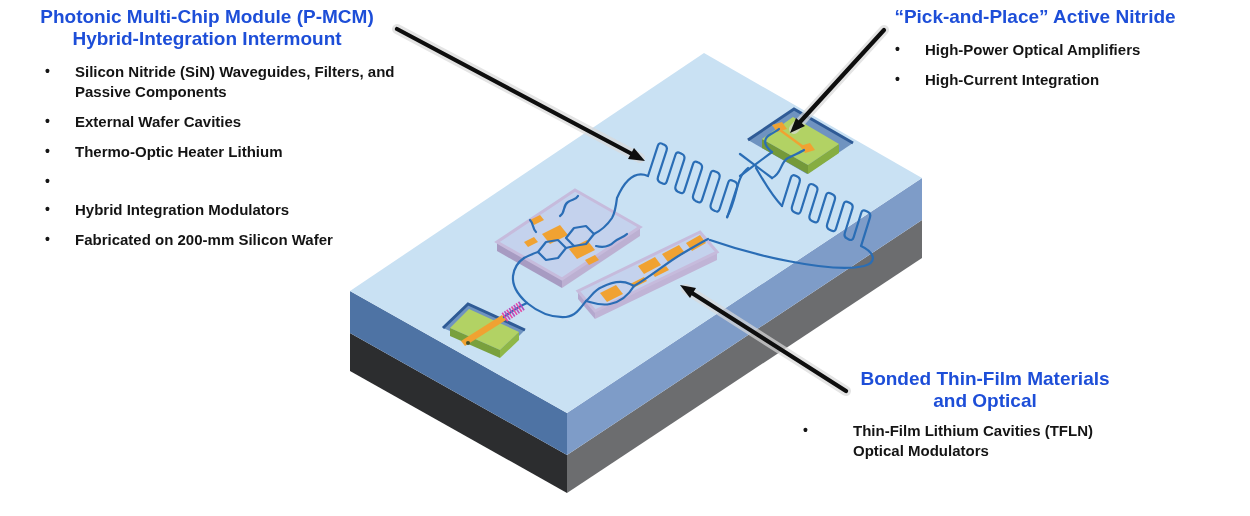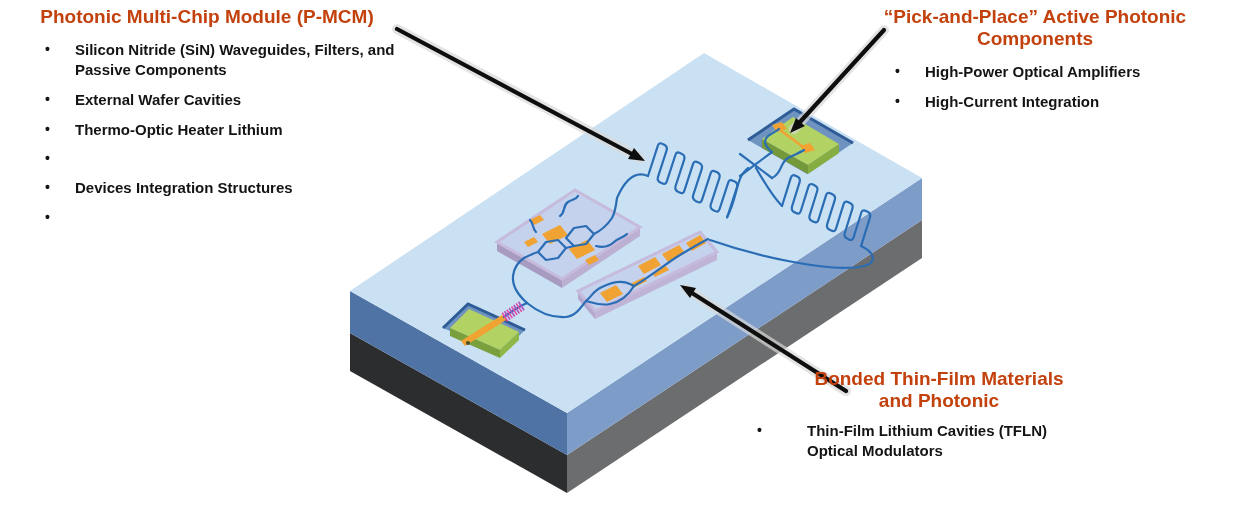--- a/index.html
+++ b/index.html
@@ -2,31 +2,31 @@
 <html><head>
 <meta charset="utf-8">
 <style>
   html,body{margin:0;padding:0}
   body{
     width:1250px;height:516px;position:relative;overflow:hidden;
     background:#ffffff;font-family:"Liberation Sans",sans-serif;
   }
   #diagram-svg{position:absolute;left:0;top:0}
   .callout{position:absolute;color:#1a1a1a}
-  .c-title{font-weight:bold;font-size:19px;line-height:1.17;color:#c2410c;text-align:center}
+  .c-title{font-weight:bold;font-size:19px;line-height:1.17;color:#1d4ed8;text-align:center}
   .c-title span{display:block}
   .blist{margin-top:12px}
   .brow{display:flex;margin-bottom:10px;font-weight:bold;font-size:15px;line-height:1.32;color:#141414}
   .mk{flex:0 0 auto;font-size:14px}
   .bt{flex:1 1 auto}
   .cl-left{left:18px;top:6px;width:378px}
   .cl-left .mk{margin-left:27px;width:30px}
   .cl-right{left:860px;top:6px;width:350px}
   .cl-right .mk{margin-left:35px;width:30px}
-  .cl-bonded{left:749px;top:368px;width:380px}
+  .cl-bonded{left:795px;top:368px;width:380px}
   .cl-bonded .mk{margin-left:8px;width:50px}
   .cl-bonded .bt{max-width:285px}
 </style>
 </head>
 <body>
 
 <svg id="diagram-svg" width="1250" height="516" viewBox="0 0 1250 516">
 
   <g>
     <polygon points="350,333 567,455 567,493 350,371" fill="#2c2d2f"></polygon>
@@ -136,68 +136,69 @@
       <polygon stroke="none" points="790,133 796,118 805,126"></polygon>
       <path d="M846,391 L692,293" fill="none"></path>
       <polygon stroke="none" points="680,285 696,288 690,298"></polygon>
     </g>
   </g>
 </svg>
 
 <div class="callout cl-left">
   <div class="c-title">
     <span>Photonic Multi-Chip Module (P-MCM)</span>
+    <span>Hybrid-Integration Intermount</span>
   </div>
   <div class="blist">
     <div class="brow">
       <span class="mk">•</span>
       <span class="bt">Silicon Nitride (SiN) Waveguides, Filters, and Passive Components</span>
     </div>
     <div class="brow">
       <span class="mk">•</span>
       <span class="bt">External Wafer Cavities</span>
     </div>
     <div class="brow">
       <span class="mk">•</span>
       <span class="bt">Thermo-Optic Heater Lithium</span>
     </div>
     <div class="brow">
       <span class="mk">•</span>
     </div>
     <div class="brow">
       <span class="mk">•</span>
-      <span class="bt">Devices Integration Structures</span>
-    </div>
-    <div class="brow">
-      <span class="mk">•</span>
+      <span class="bt">Hybrid Integration Modulators</span>
+    </div>
+    <div class="brow">
+      <span class="mk">•</span>
+      <span class="bt">Fabricated on 200-mm Silicon Wafer</span>
     </div>
   </div>
 </div>
 
 <div class="callout cl-right">
   <div class="c-title">
-    <span>“Pick-and-Place” Active Photonic</span>
-    <span>Components</span>
+    <span>“Pick-and-Place” Active Nitride</span>
   </div>
   <div class="blist">
     <div class="brow">
       <span class="mk">•</span>
       <span class="bt">High-Power Optical Amplifiers</span>
     </div>
     <div class="brow">
       <span class="mk">•</span>
       <span class="bt">High-Current Integration</span>
     </div>
   </div>
 </div>
 
 <div class="callout cl-bonded">
   <div class="c-title">
     <span>Bonded Thin-Film Materials</span>
-    <span>and Photonic</span>
+    <span>and Optical</span>
   </div>
   <div class="blist" style="margin-top:9px">
     <div class="brow">
       <span class="mk">•</span>
       <span class="bt">Thin-Film Lithium Cavities (TFLN) Optical Modulators</span>
     </div>
   </div>
 </div>
 
 </body></html>

